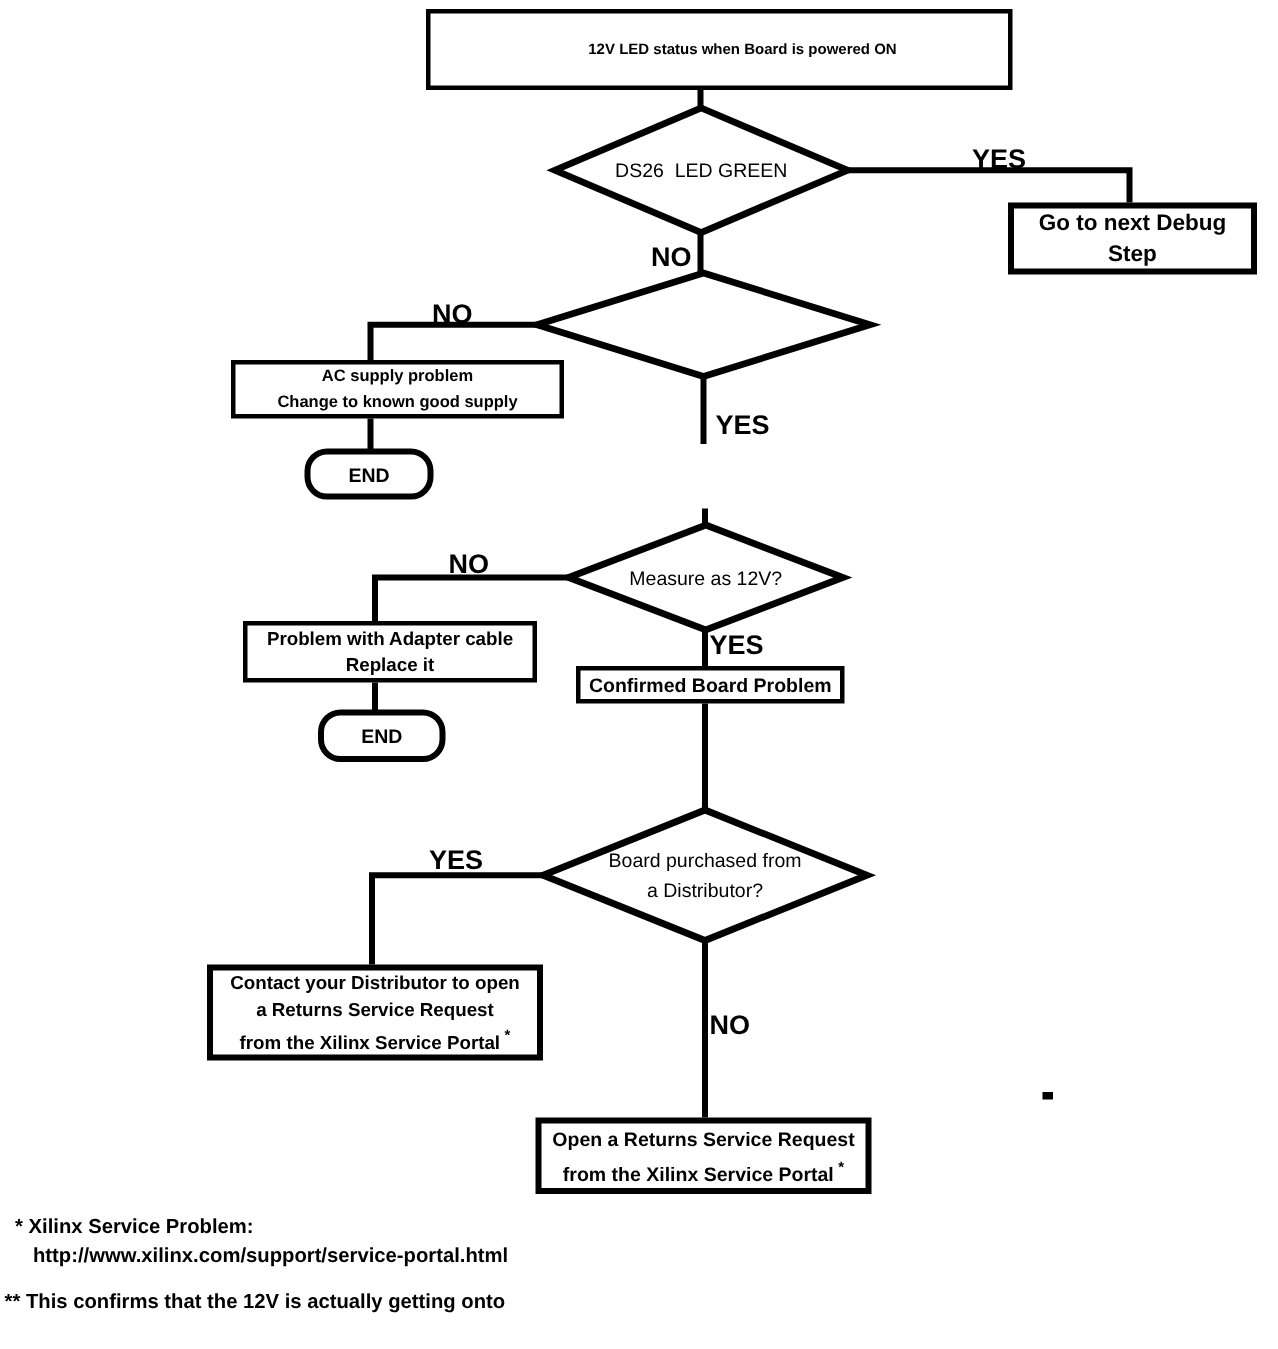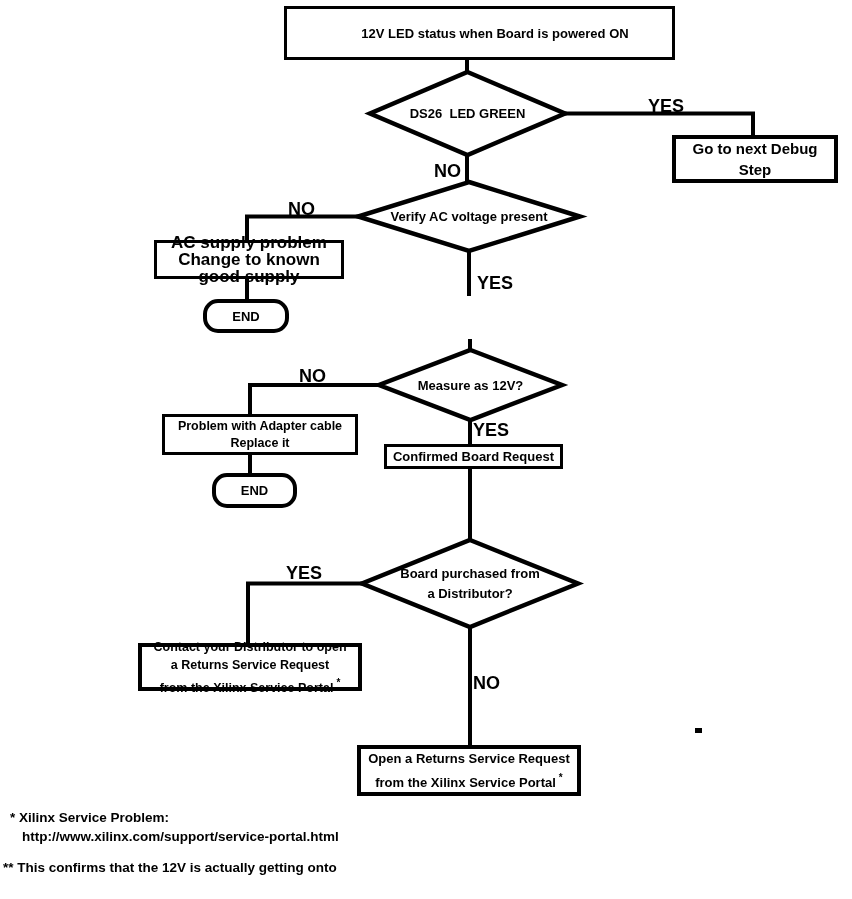--- a/index.html
+++ b/index.html
@@ -13,21 +13,21 @@
     border:3px solid #000; display:flex; flex-direction:column;
     align-items:center; justify-content:center; text-align:center;
     font-weight:bold; font-size:13px; line-height:19px;
   }
   .b4 { border-width:4px; }
   .b5 { border-width:5px; }
   .rounded { border-radius:15px; }
   .leftalign { align-items:flex-start; text-align:left; padding-left:6px; }
   .dlabel {
     position:absolute; display:flex; flex-direction:column; align-items:center;
-    justify-content:center; text-align:left; font-weight:bold; font-size:13px;
+    justify-content:center; text-align:left; font-weight:normal; font-size:13px;
     line-height:19px; white-space:pre; pointer-events:none;
   }
   .elabel { position:absolute; font-weight:bold; font-size:18px; white-space:pre; }
   .fnote  { position:absolute; font-weight:bold; font-size:13.5px; white-space:pre; }
   sup.ast { font-size:10px; vertical-align:6px; margin-left:3px; font-weight:bold; }
   .stray { position:absolute; background:#000; }
 </style>
 </head>
 <body>
 
@@ -50,72 +50,69 @@
       <path d="M470 622 L470 748"></path>
     </g>
     <g stroke="#000000" stroke-width="4.5" fill="#ffffff" stroke-linejoin="miter">
       <polygon points="467.5,72 565,113.5 467.5,155 370,113.5"></polygon>
       <polygon points="469,182 580,216.5 469,251 358,216.5"></polygon>
       <polygon points="470.5,350 562,385 470.5,420 379,385"></polygon>
       <polygon points="470,540 578,583.5 470,627 362,583.5"></polygon>
     </g>
   </svg>
 
-  <div class="box" style="left:284px; top:6px; width:391px; height:54px; font-size:13px;padding-left:31px;">
+  <div class="box" style="left:284px; top:6px; width:391px; height:54px; font-size:10px;padding-left:31px;">
     <div>12V LED status when Board is powered ON</div>
   </div>
 
   <div class="box b4" style="left:672px; top:135px; width:166px; height:48px; font-size:15px; line-height:21px;text-align:right;">
     <div>Go to next Debug</div>
     <div>Step</div>
   </div>
 
-  <div class="box" style="left:154px; top:240px; width:190px; height:39px; font-size:17px; line-height:17px;">
+  <div class="box" style="left:154px; top:240px; width:222px; height:39px; font-size:11px; line-height:17px;">
     <div>AC supply problem</div>
     <div>Change to known good supply</div>
   </div>
 
   <div class="box b4 rounded" style="left:203px; top:299px; width:86px; height:34px;">
     <div>END</div>
   </div>
 
 
   <div class="box" style="left:162px; top:414px; width:196px; height:41px; font-size:12.5px; line-height:17px;">
     <div>Problem with Adapter cable</div>
     <div>Replace it</div>
   </div>
 
   <div class="box b4 rounded" style="left:212px; top:473px; width:85px; height:35px;">
     <div>END</div>
   </div>
 
   <div class="box" style="left:384px; top:444px; width:179px; height:25px;">
-    <div>Confirmed Board Request</div>
+    <div>Confirmed Board Problem</div>
   </div>
 
-  <div class="box b4" style="left:138px; top:643px; width:224px; height:48px; font-size:12.5px; line-height:18px;">
+  <div class="box b4" style="left:138px; top:643px; width:224px; height:64px; font-size:12.5px; line-height:18px;">
     <div>Contact your Distributor to open</div>
     <div>a Returns Service Request</div>
     <div>
       <span>from the Xilinx Service Portal</span><sup class="ast">*</sup>
     </div>
   </div>
 
   <div class="box b4" style="left:357px; top:745px; width:224px; height:51px; line-height:19px;">
     <div>Open a Returns Service Request</div>
     <div>
       <span>from the Xilinx Service Portal</span><sup class="ast">*</sup>
     </div>
   </div>
 
   <div class="dlabel" style="left:370px; top:72px; width:195px; height:83px;">
     <div>DS26  LED GREEN</div>
-  </div>
-  <div class="dlabel" style="left:358px; top:182px; width:222px; height:69px;">
-    <div>Verify AC voltage present</div>
   </div>
   <div class="dlabel" style="left:379px; top:350px; width:183px; height:70px;">
     <div>Measure as 12V?</div>
   </div>
   <div class="dlabel" style="left:362px; top:540px; width:216px; height:87px; line-height:20px;">
     <div>Board purchased from</div>
     <div>a Distributor?</div>
   </div>
 
   <div class="elabel" style="left:648px; top:96px;">YES</div>

